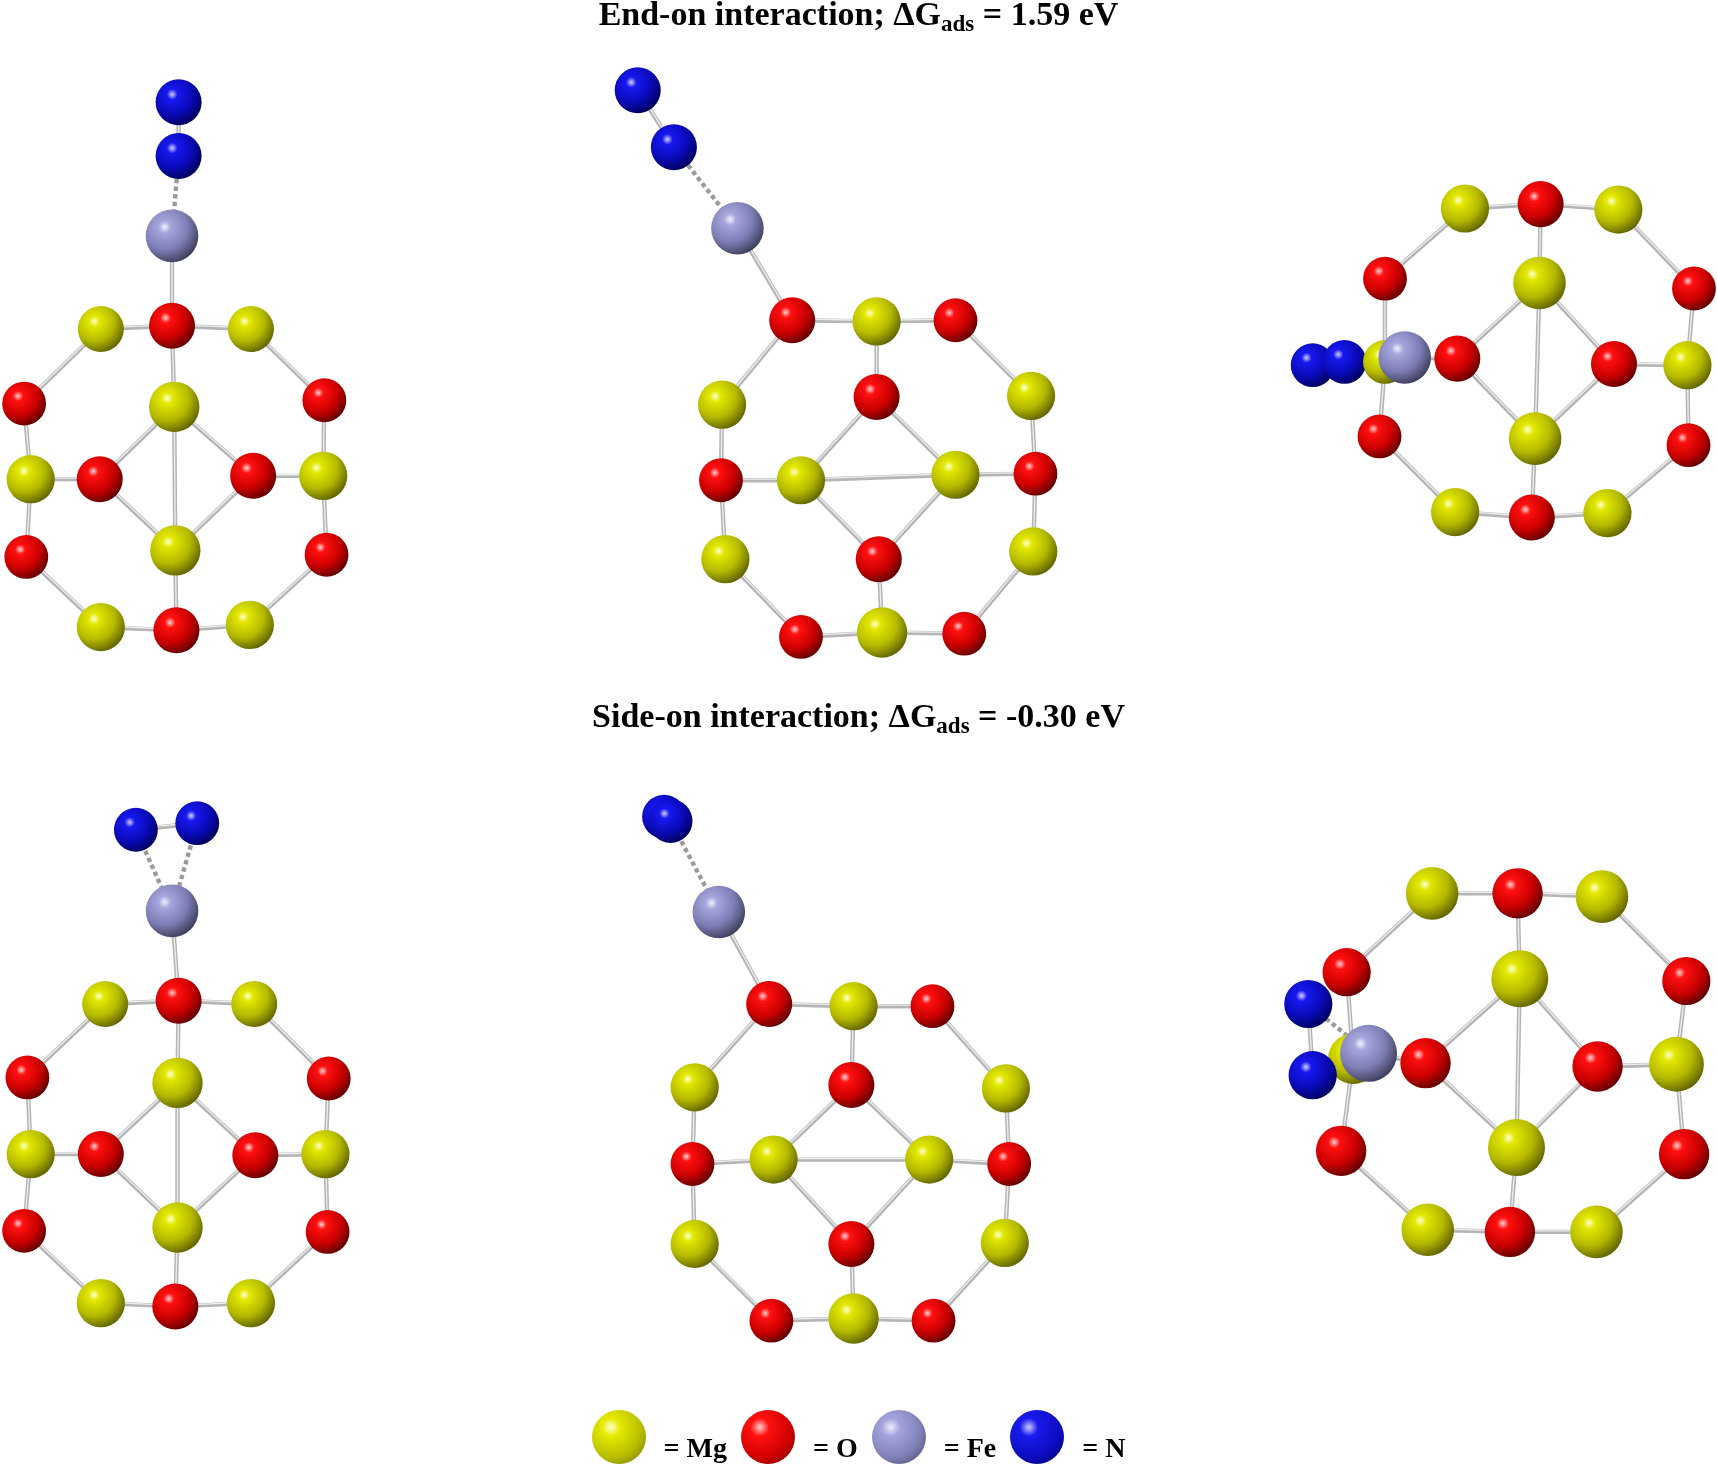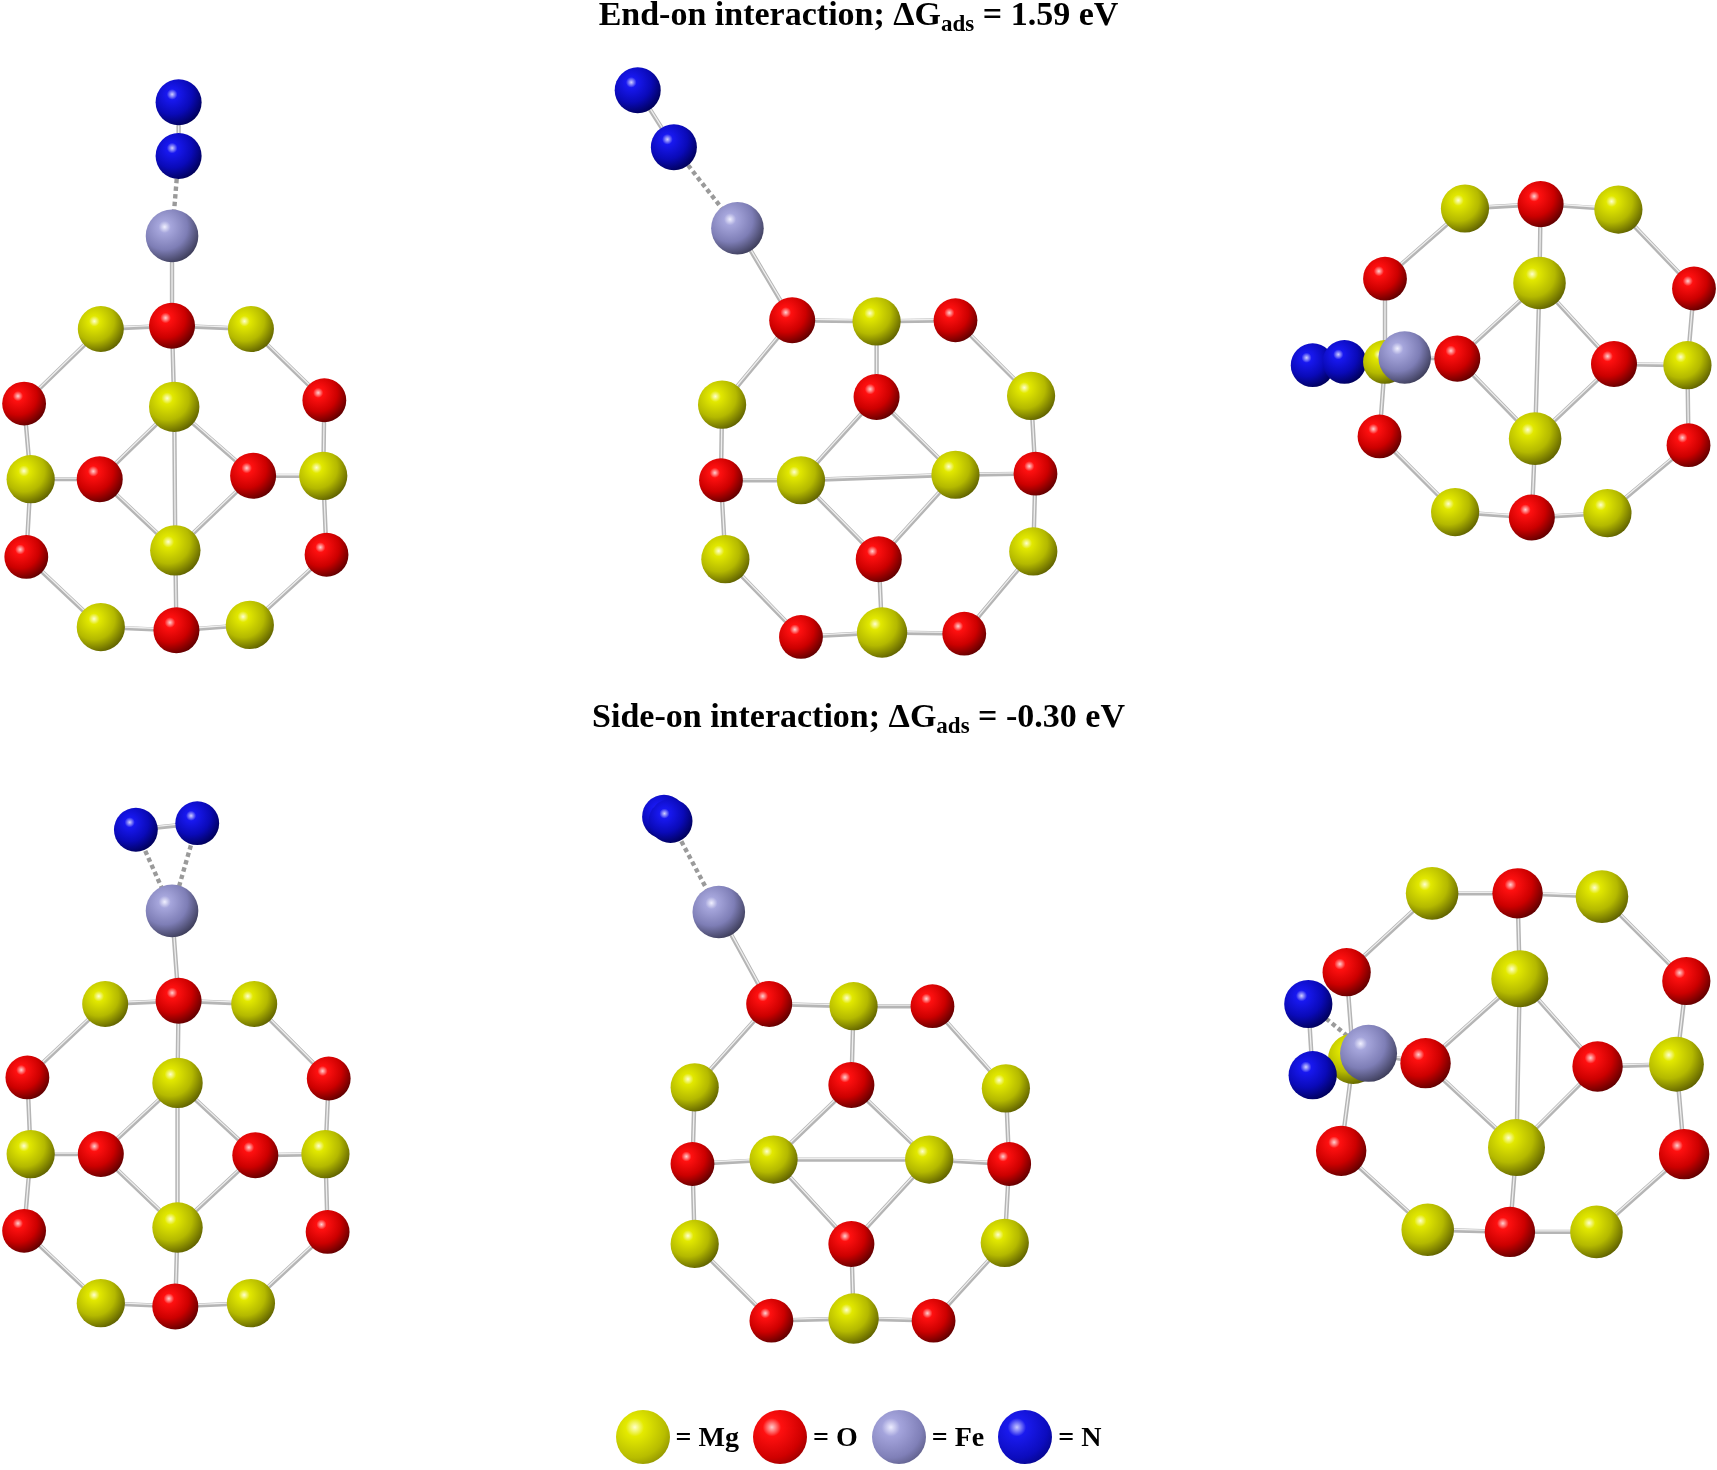--- a/index.html
+++ b/index.html
@@ -3,21 +3,21 @@
 <meta charset="utf-8">
 <style>
   html, body { margin:0; padding:0; background:#ffffff; }
   body { width:1717px; height:1470px; position:relative; overflow:hidden; font-family:"Liberation Serif", serif; }
   #stage { position:absolute; left:0; top:0; width:1364px; height:1470px; }
   .title { position:absolute; left:0; width:1717px; text-align:center; font-weight:bold; font-size:34px; color:#000; line-height:40px; white-space:nowrap; }
   .title sub { font-size:23px; vertical-align:-6px; }
   #title-end { top:-6px; }
   #title-side { top:696px; }
   .legend { position:absolute; top:1410px; left:0; width:1717px; display:flex; justify-content:center; align-items:center; gap:14px; font-weight:bold; font-size:28px; }
-  .legend-item { display:flex; align-items:center; gap:6px; }
+  .legend-item { display:flex; align-items:flex-end; gap:18px; }
   .legend-ball { width:54px; height:54px; border-radius:50%; }
   .bond { stroke:#b5b5b5; stroke-linecap:round; }
   .bond-hi { stroke:#eeeeee; stroke-linecap:round; }
   .dashed { stroke:#9a9a9a; stroke-dasharray:4 3; }
 </style>
 </head>
 <body>
 
 <div id="stage">
   <div class="title" id="title-end"><span>End-on interaction; ΔG</span><sub>ads</sub><span> = 1.59 eV</span></div>

